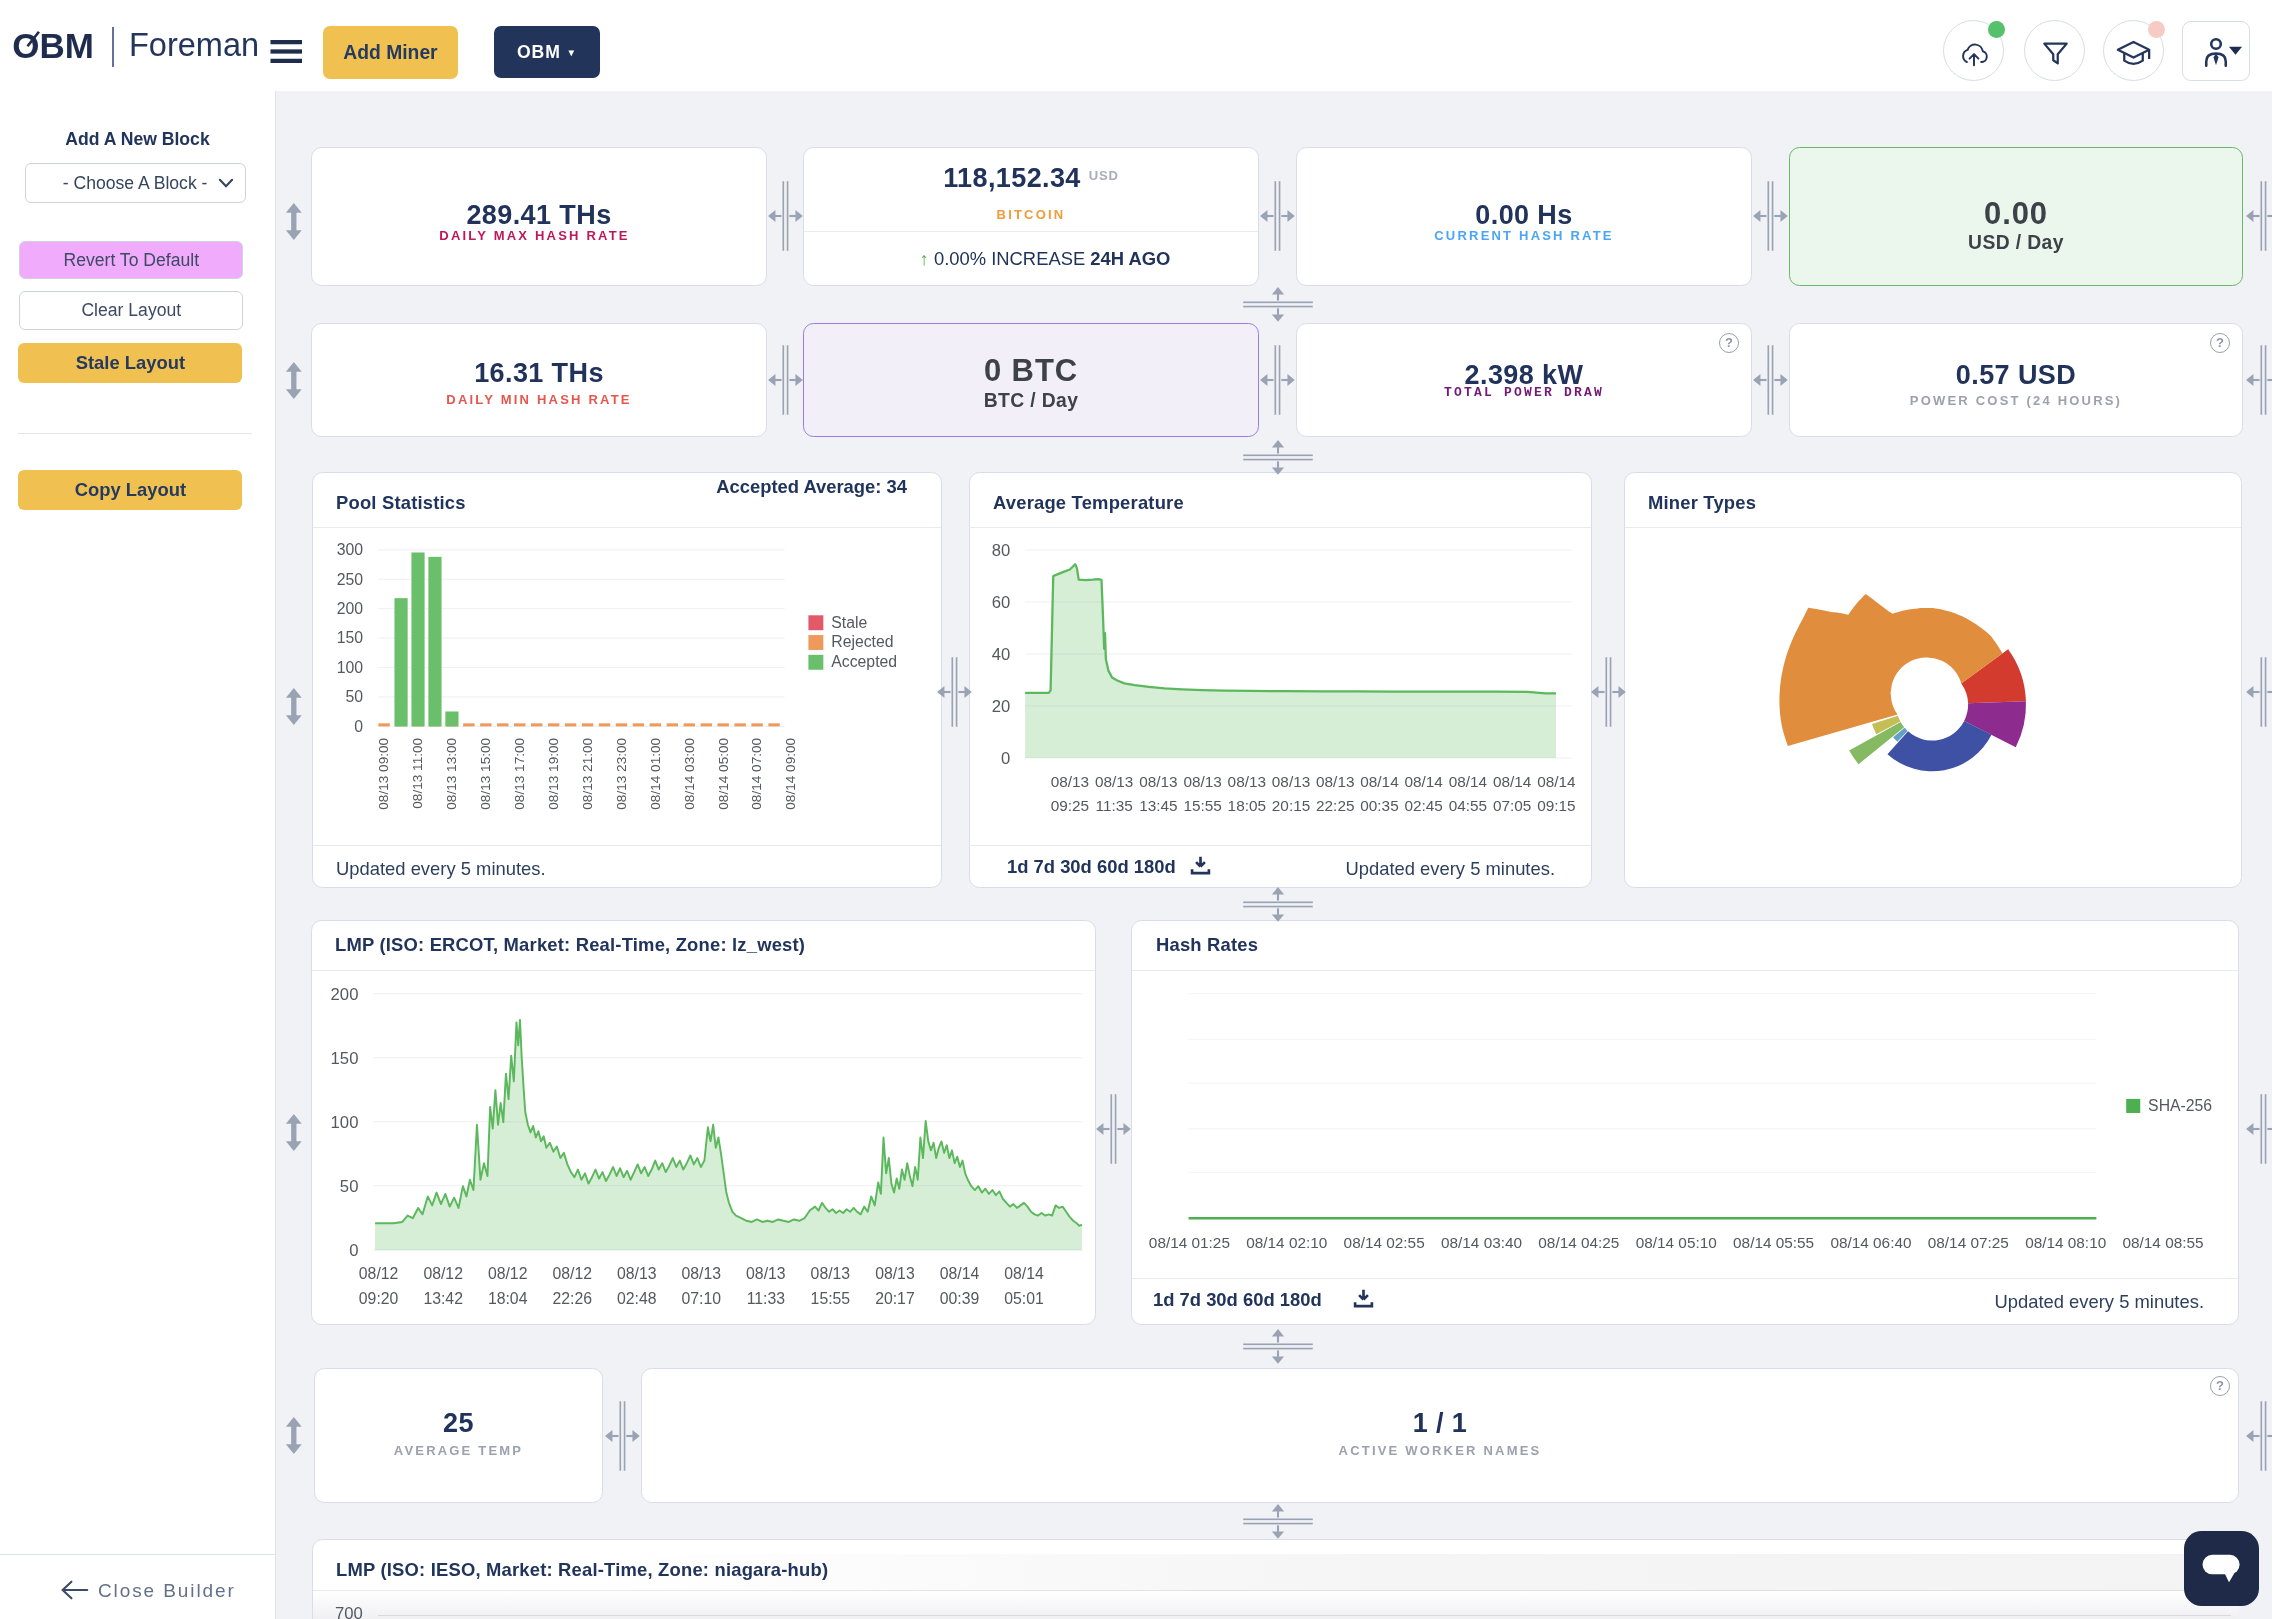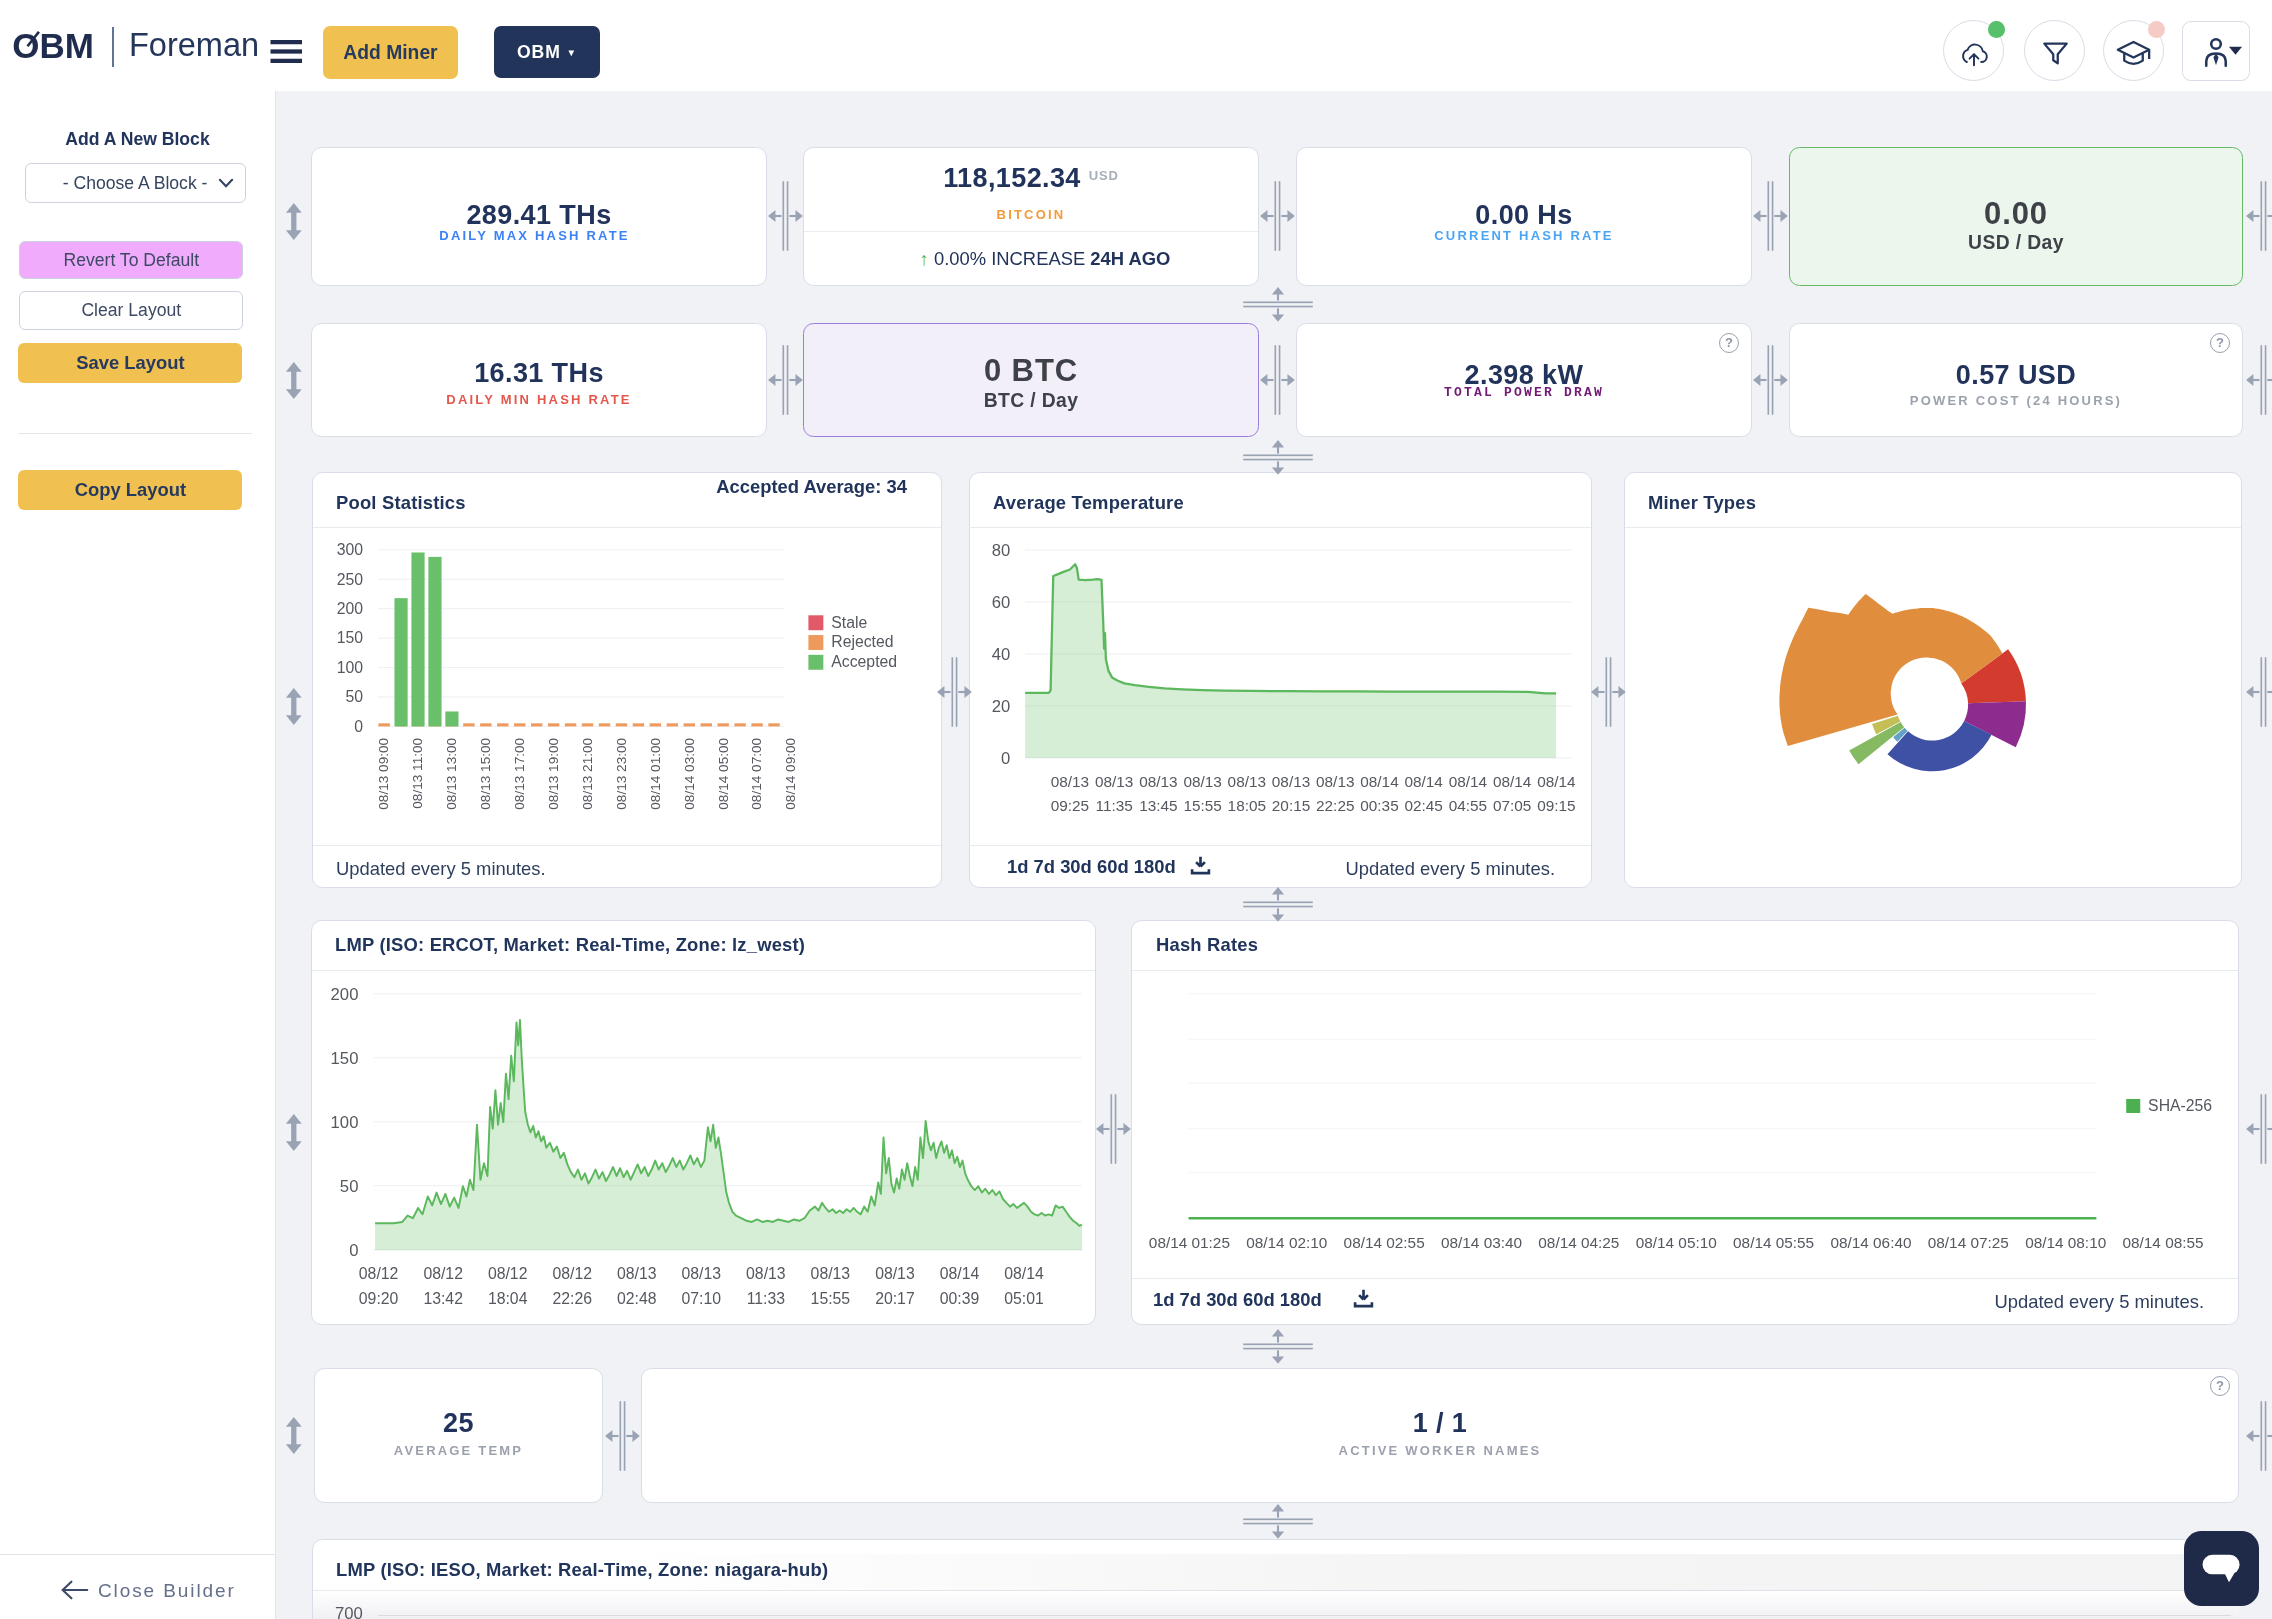--- a/index.html
+++ b/index.html
@@ -57,31 +57,31 @@
 <svg class="abs" style="left:2228px;top:45px;" width="15" height="10.5" viewBox="0 0 17 12">
     <path d="M1 2 L16 2 L8.5 11 Z" fill="#1f2c4d"></path>
   </svg>
 <div class="abs" style="left:0;top:129px;width:275px;text-align:center;font-size:17.6px;font-weight:bold;color:#21345b;">Add A New Block</div>
 <div class="abs" style="left:24.6px;top:163px;width:221px;height:40px;border:0.9px solid #cdd3dd;border-radius:6.1px;background:#fff;color:#36455f;font-size:17.6px;text-align:center;line-height:38px;">- Choose A Block -</div>
 <svg class="abs" style="left:218px;top:178px;" width="16" height="10.5" viewBox="0 0 18 12" fill="none" stroke="#36455f" stroke-width="2.4" stroke-linecap="round">
     <path d="M2 2 L9 9.5 L16 2"></path>
   </svg>
 <div class="abs" style="left:19.3px;top:241px;width:224px;height:38px;border:0.9px solid #cdd3dd;border-radius:6.1px;background:#f0abfc;color:#3e4a63;font-size:17.6px;text-align:center;line-height:36px;">Revert To Default</div>
 <div class="abs" style="left:19.3px;top:291px;width:224px;height:39px;border:0.9px solid #cdd3dd;border-radius:6.1px;background:#fff;color:#3e4a63;font-size:17.6px;text-align:center;line-height:37px;">Clear Layout</div>
-<div class="abs" style="left:18.4px;top:343px;width:224px;height:40px;border-radius:6.1px;background:#f0c150;color:#253a5e;font-size:18.4px;font-weight:bold;text-align:center;line-height:40px;">Save Layout</div>
+<div class="abs" style="left:18.4px;top:343px;width:224px;height:40px;border-radius:6.1px;background:#f0c150;color:#253a5e;font-size:18.4px;font-weight:bold;text-align:center;line-height:40px;">Stale Layout</div>
 <div class="abs" style="left:18.4px;top:433px;width:234px;height:0.9px;background:#e3e6eb;"></div>
 <div class="abs" style="left:18.4px;top:470px;width:224px;height:40px;border-radius:6.1px;background:#f0c150;color:#253a5e;font-size:18.4px;font-weight:bold;text-align:center;line-height:40px;">Copy Layout</div>
 <div class="abs" style="left:0px;top:1554px;width:275px;height:0.9px;background:#dfe3ea;"></div>
 <svg class="abs" style="left:60px;top:1578px;" width="29" height="24" viewBox="0 0 33 27" fill="none" stroke="#3b4a66" stroke-width="2.4" stroke-linecap="round">
     <path d="M31 13.5 H3 M13 4 L3 13.5 L13 23"></path>
   </svg>
 <div class="abs" style="left:98px;top:1580px;font-size:19px;font-weight:normal;color:#64708a;letter-spacing:1.9px;">Close Builder</div>
 <div class="card" style="left:311px;top:147px;width:456px;height:139px;"></div>
 <div class="val" style="left:311px;top:199px;width:456px;">289.41 THs</div>
-<div class="lbl" style="left:311px;top:228px;width:447px;color:#3b82f6;">DAILY MAX HASH RATE</div>
+<div class="lbl" style="left:311px;top:228px;width:447px;color:#be185d;">DAILY MAX HASH RATE</div>
 <div class="card" style="left:803px;top:147px;width:456px;height:139px;"></div>
 <div class="val" style="left:803px;top:162px;width:456px;">118,152.34 <span style="font-size:13px;color:#a8aeb9;position:relative;top:-7px;letter-spacing:0.9px;">USD</span></div>
 <div class="lbl" style="left:803px;top:207px;width:456px;color:#f09b3c;">BITCOIN</div>
 <div class="abs" style="left:804px;top:231px;width:454px;height:0.9px;background:#e9edf2;"></div>
 <div class="abs" style="left:803px;top:248px;width:456px;text-align:center;font-size:18.4px;color:#21335a;line-height:22px;padding-left:28px;">
 <span style="color:#4caf50;">↑</span> 0.00% INCREASE <b>24H AGO</b></div>
 <div class="card" style="left:1296px;top:147px;width:456px;height:139px;"></div>
 <div class="val" style="left:1296px;top:199px;width:456px;">0.00 Hs</div>
 <div class="lbl" style="left:1296px;top:228px;width:456px;color:#4aa5f5;">CURRENT HASH RATE</div>
 <div class="card" style="left:1789px;top:147px;width:454px;height:139px;background:#ebf6ec;border:1.3px solid #67b968;"></div>

